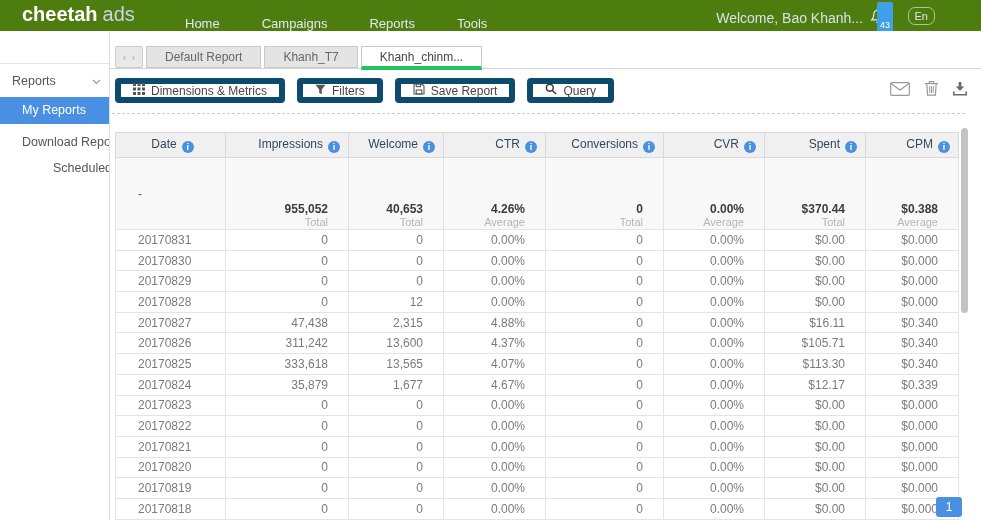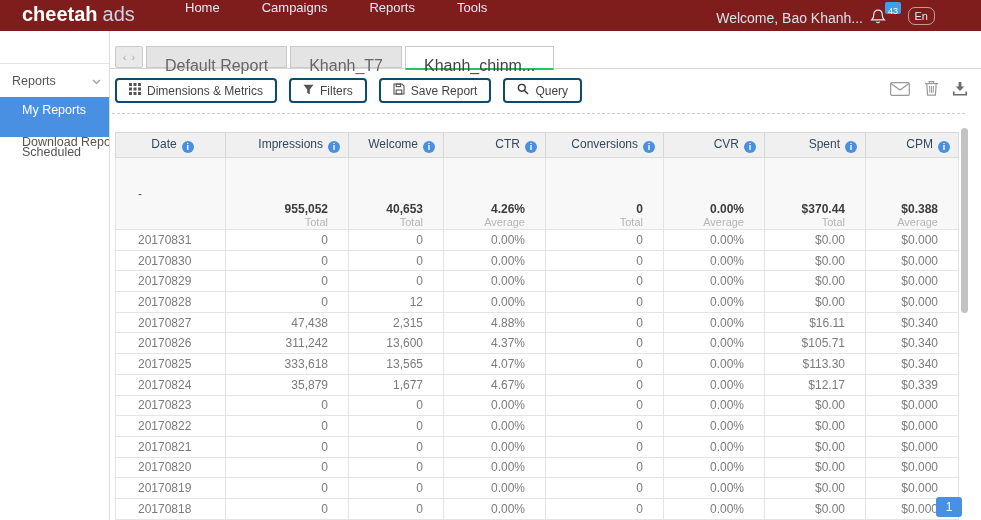--- a/index.html
+++ b/index.html
@@ -3,60 +3,60 @@
 <meta charset="utf-8">
 <style>
   * { box-sizing: border-box; margin: 0; padding: 0; }
   html,body { width:981px; height:520px; }
   body {
     font-family: "Liberation Sans", "DejaVu Sans", sans-serif;
     background:#fff; overflow:hidden; position:relative;
   }
 
   
-  .topbar { position:absolute; left:0; top:0; width:981px; height:31px; background:#7f1d1d; }
+  .topbar { position:absolute; left:0; top:0; width:981px; height:31px; background:#4d7c0f; }
   .brand { position:absolute; left:22px; top:3px; font-size:20px; color:#fff; cursor:pointer; }
   .brand .bold { font-weight:700; }
   .brand .light { font-weight:300; color:#c9d4e6; margin-left:5px; }
-  .nav-items { position:absolute; left:185px; top:0; height:31px; display:flex; gap:42px; align-items:flex-start; }
+  .nav-items { position:absolute; left:185px; top:0; height:31px; display:flex; gap:42px; align-items:flex-end; }
   .nav-item { color:#e3e9f3; font-size:13px; cursor:pointer; white-space:nowrap; }
   .welcome { position:absolute; right:118px; top:10px; font-size:14px; color:#d9e0ec; white-space:nowrap; }
   .bell { position:absolute; right:94px; top:8px; width:18px; height:17px; cursor:pointer; }
-  .badge { position:absolute; right:80px; top:2px; min-width:16px; height:12px; background:#3f9fe8;
-           border-radius:2px; color:#fff; font-size:9px; line-height:12px; text-align:center; padding:3px 3px; }
+  .badge { position:absolute; right:88px; top:2px; min-width:16px; height:12px; background:#3f9fe8;
+           border-radius:2px; color:#fff; font-size:9px; line-height:12px; text-align:center; padding:17px 3px; }
   .lang { position:absolute; right:46px; top:7px; border:1px solid rgba(255,255,255,.55); border-radius:7px;
           padding:2px 6px; font-size:11px; color:#dfe6f2; cursor:pointer; }
 
   
   .sidebar { position:absolute; left:0; top:31px; width:110px; bottom:0; background:#fff; border-right:1px solid #ddd; }
   .sidebar-divider { position:absolute; top:32px; left:0; right:0; border-top:1px solid #e4e4e4; }
   .side-section { position:absolute; top:43px; left:12px; right:8px; display:flex; justify-content:space-between;
                   align-items:center; font-size:12.5px; color:#555; cursor:pointer; }
   .side-item { position:absolute; left:0; right:0; padding-left:22px; font-size:12.5px; color:#555;
-               line-height:27px; height:40px; cursor:pointer; white-space:nowrap; overflow:hidden; }
+               line-height:27px; height:27px; cursor:pointer; white-space:nowrap; overflow:hidden; }
   .side-item.active { background:#4a90e2; color:#fff; }
-  .si-1 { top:66px; } .si-2 { top:98px; } .si-3 { top:108px; }
+  .si-1 { top:66px; } .si-2 { top:98px; } .si-3 { top:124px;margin-left:31px; }
 
   
   .content { position:absolute; left:110px; top:31px; width:871px; bottom:0; background:#fff; }
 
   .tabbar-line { position:absolute; top:37px; left:0; right:0; border-top:1px solid #d6d6d6; }
   .tab-arrows { position:absolute; left:5px; top:15px; width:28px; height:22px; background:#e9e9e9;
                 border:1px solid #ccc; border-radius:2px; color:#a9a9a9; font-size:11px;
                 display:flex; align-items:center; justify-content:center; gap:5px; cursor:pointer; }
   .tab-arrows span::after { color:#ababab; }
   .arrow-left::after { content:"\2039"; }
   .arrow-right::after { content:"\203A"; }
   .tabs { position:absolute; left:36px; top:15px; display:flex; gap:3px; }
-  .tab { height:22px; line-height:21px; padding:8px 18px; background:#e4e4e4; border:1px solid #c9c9c9;
-         font-size:16px; color:#666; cursor:pointer; white-space:nowrap; }
-  .tab.active { background:#fff; color:#444; height:24px; border-bottom:2px solid #22c55e; position:relative; z-index:2; }
+  .tab { height:22px; line-height:21px; padding:0 18px; background:#e4e4e4; border:1px solid #c9c9c9;
+         font-size:12px; color:#666; cursor:pointer; white-space:nowrap; }
+  .tab.active { background:#fff; color:#444; height:24px; border-bottom:4px solid #22c55e; position:relative; z-index:2; }
 
   .toolbar { position:absolute; left:5px; top:47px; display:flex; gap:12px; }
-  .btn { height:25px; background:#fff; border:2px solid #0c4a6e; border-radius:4px; font-size:12px; color:#444;
+  .btn { height:25px; background:#fff; border:6px solid #0c4a6e; border-radius:4px; font-size:12px; color:#444;
          display:inline-flex; align-items:center; gap:6px; padding:0 12px; cursor:pointer; white-space:nowrap; }
   .btn svg { flex:none; }
   .chev-dn { margin-left:2px; }
 
   .mail-actions { position:absolute; top:50px; right:14px; display:flex; gap:15px; align-items:center; }
   .mail-actions > span { cursor:pointer; display:inline-flex; }
 
   .dashline { position:absolute; top:82px; left:2px; right:16px; border-top:1px dashed #ccc; }
 
   

